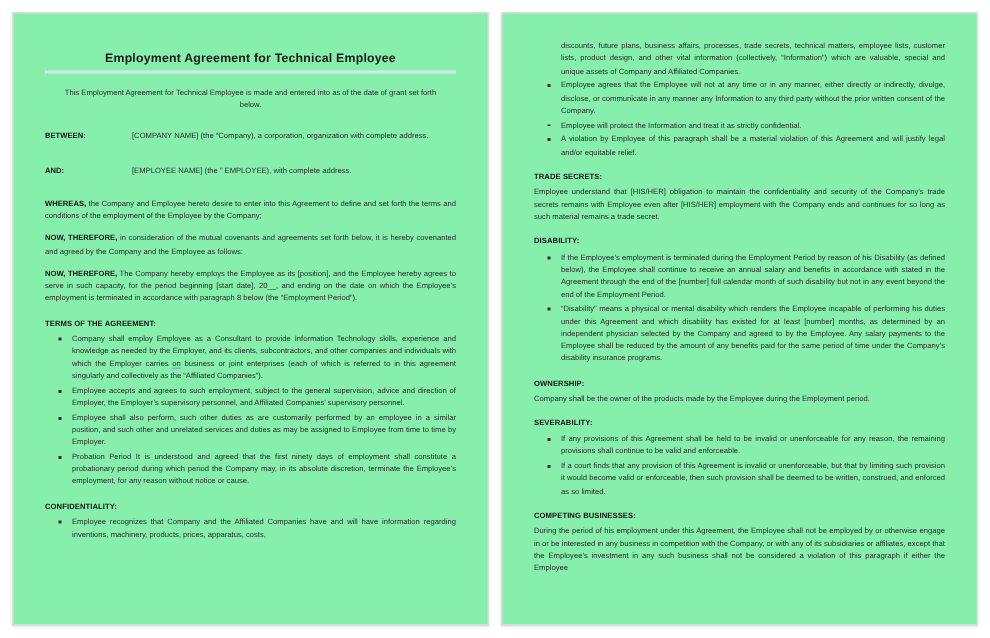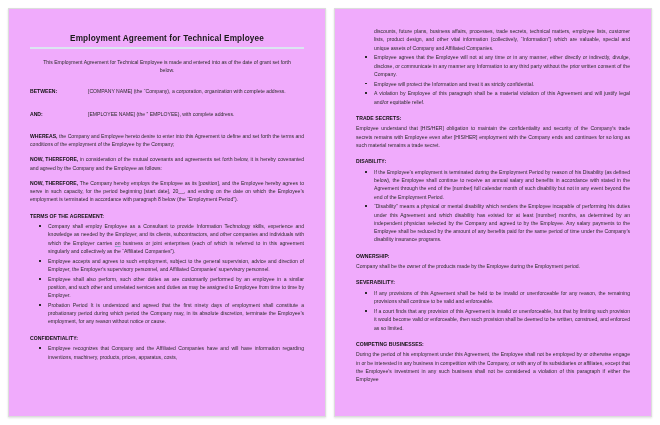--- a/index.html
+++ b/index.html
@@ -21,21 +21,21 @@
     background: #ffffff;
     display: flex;
     gap: 8px;
     padding: 8px 8px 0 8px;
     box-sizing: border-box;
   }
   .page {
     position: relative;
     width: 318px;
     height: 409px;
-    background: #f0abfc;
+    background: #86efac;
     border: 1px solid #dcdcdc;
     box-shadow: 0 1px 2px rgba(0,0,0,0.13);
     box-sizing: border-box;
     overflow: hidden;
   }
   .page-inner {
     padding: 20px 21px 0 21px;
     box-sizing: border-box;
   }
   

